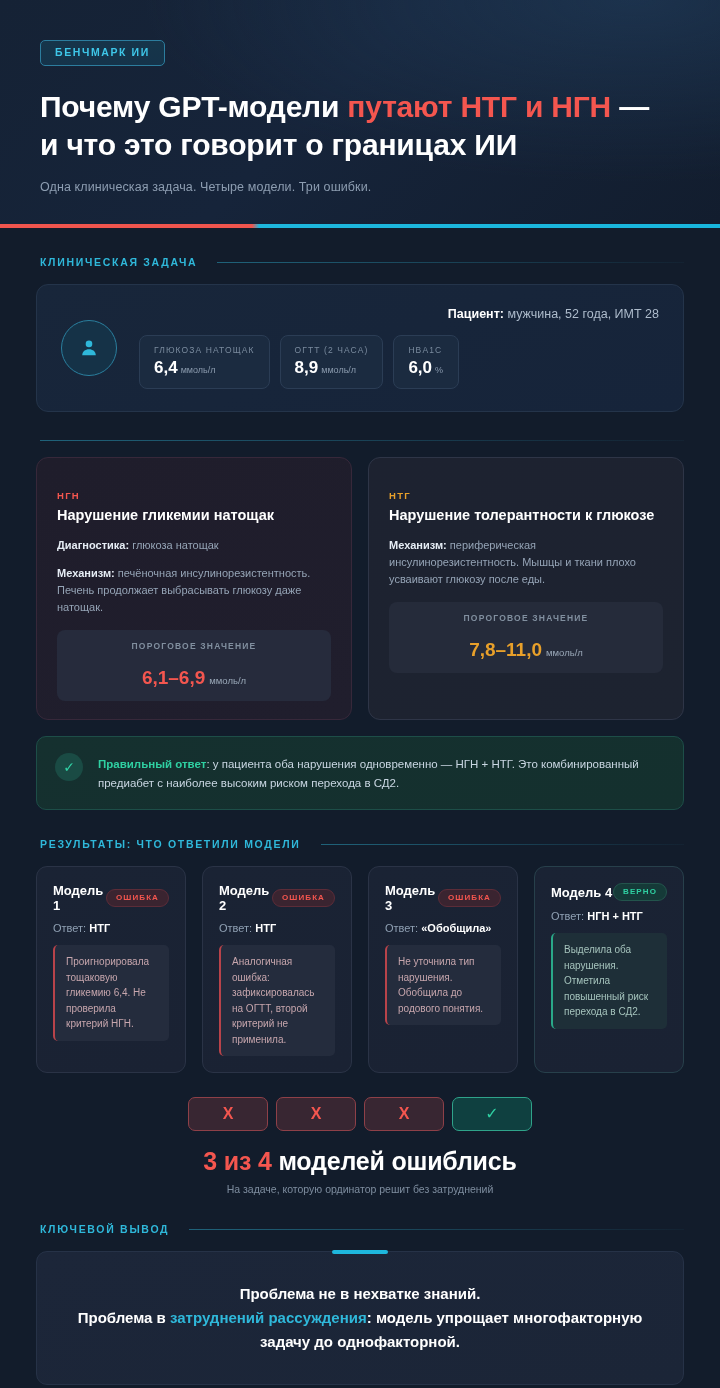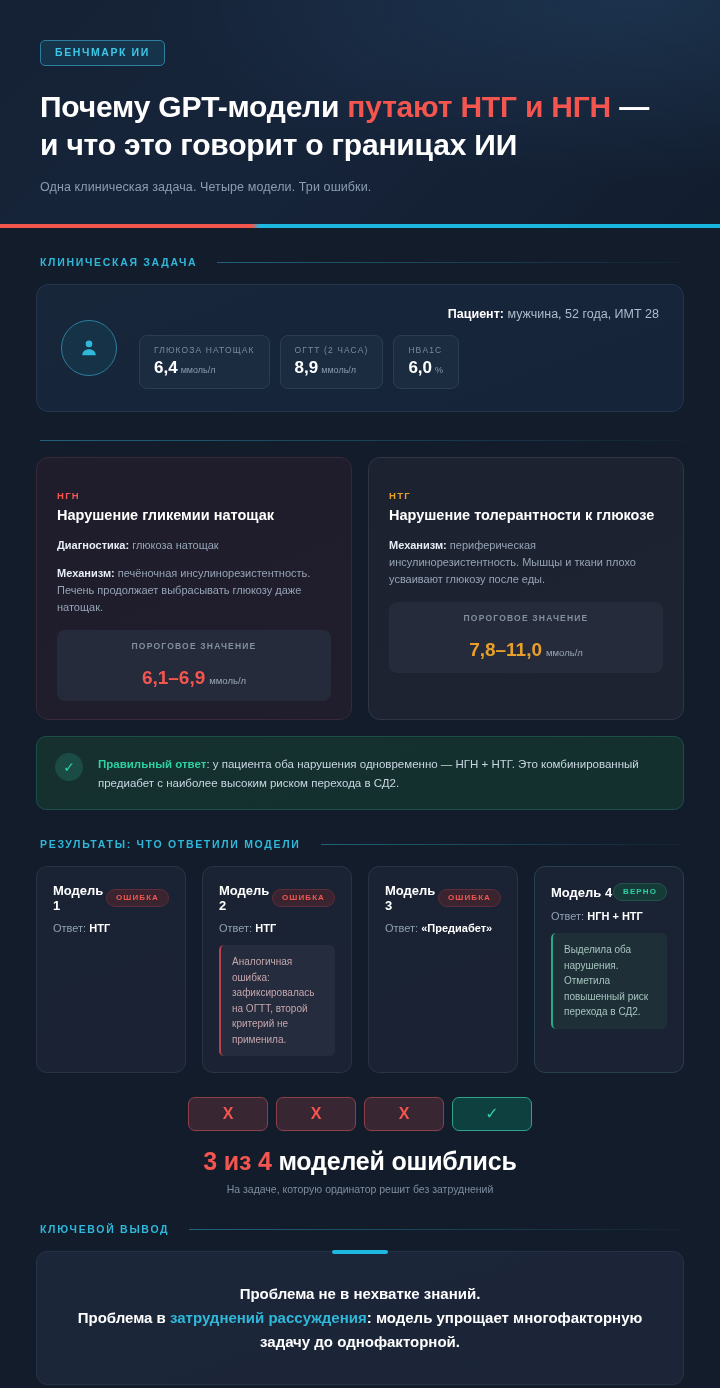--- a/index.html
+++ b/index.html
@@ -519,20 +519,21 @@
 
       <div class="model-card">
         <div class="model-head">
           <span class="model-name">Модель 1</span>
           <span class="verdict err">ОШИБКА</span>
         </div>
         <div class="model-answer">
           <span>Ответ:</span>
           <b>НТГ</b>
         </div>
+        <div class="model-note err">Проигнорировала тощаковую гликемию 6,4. Не проверила критерий НГН.</div>
       </div>
 
       <div class="model-card">
         <div class="model-head">
           <span class="model-name">Модель 2</span>
           <span class="verdict err">ОШИБКА</span>
         </div>
         <div class="model-answer">
           <span>Ответ:</span>
           <b>НТГ</b>
@@ -540,22 +541,23 @@
         <div class="model-note err">Аналогичная ошибка: зафиксировалась на ОГТТ, второй критерий не применила.</div>
       </div>
 
       <div class="model-card">
         <div class="model-head">
           <span class="model-name">Модель 3</span>
           <span class="verdict err">ОШИБКА</span>
         </div>
         <div class="model-answer">
           <span>Ответ:</span>
-          <b>«Предиабет»</b>
-        </div>
+          <b>«Обобщила»</b>
+        </div>
+        <div class="model-note err">Не уточнила тип нарушения. Обобщила до родового понятия.</div>
       </div>
 
       <div class="model-card ok">
         <div class="model-head">
           <span class="model-name">Модель 4</span>
           <span class="verdict ok">ВЕРНО</span>
         </div>
         <div class="model-answer">
           <span>Ответ:</span>
           <b>НГН + НТГ</b>

